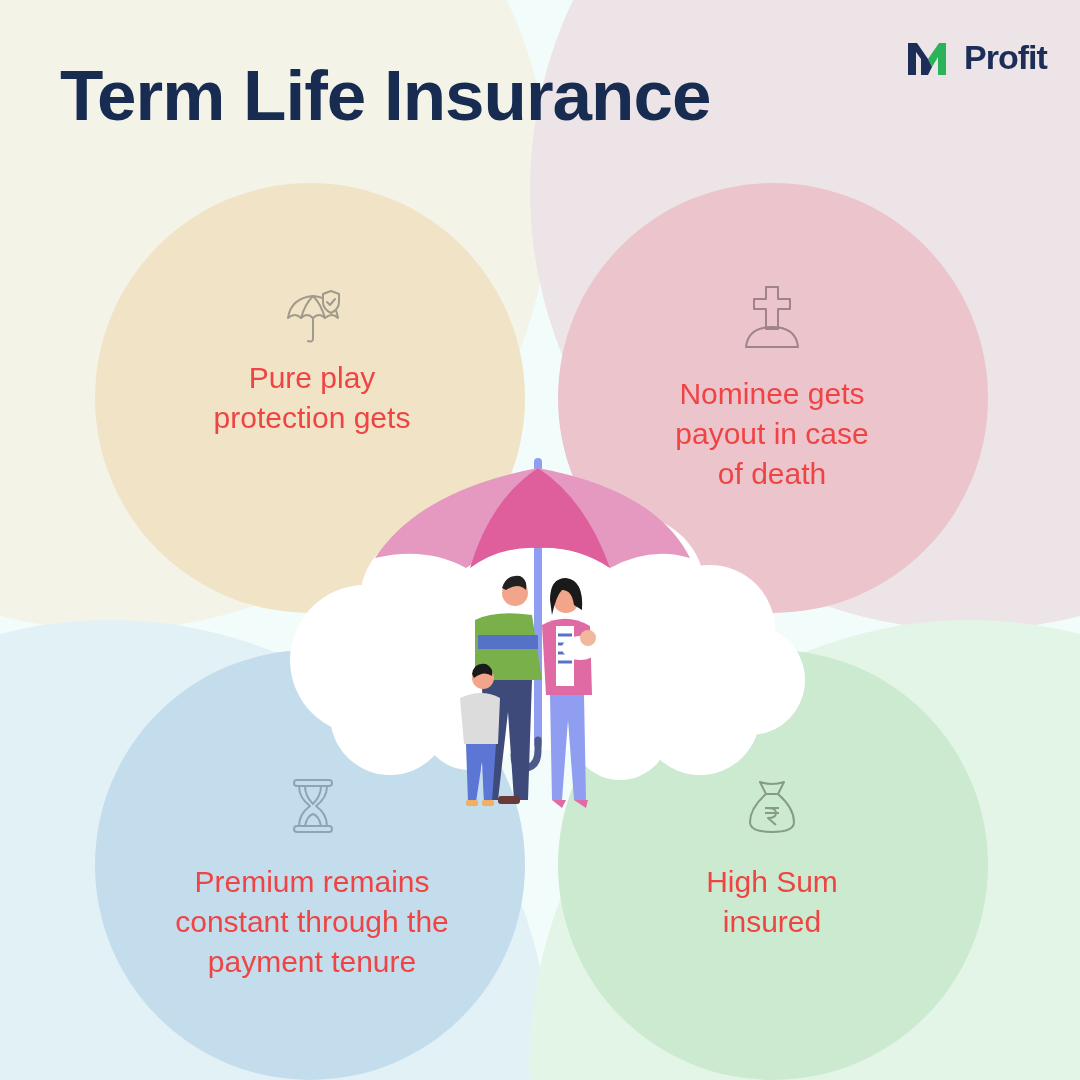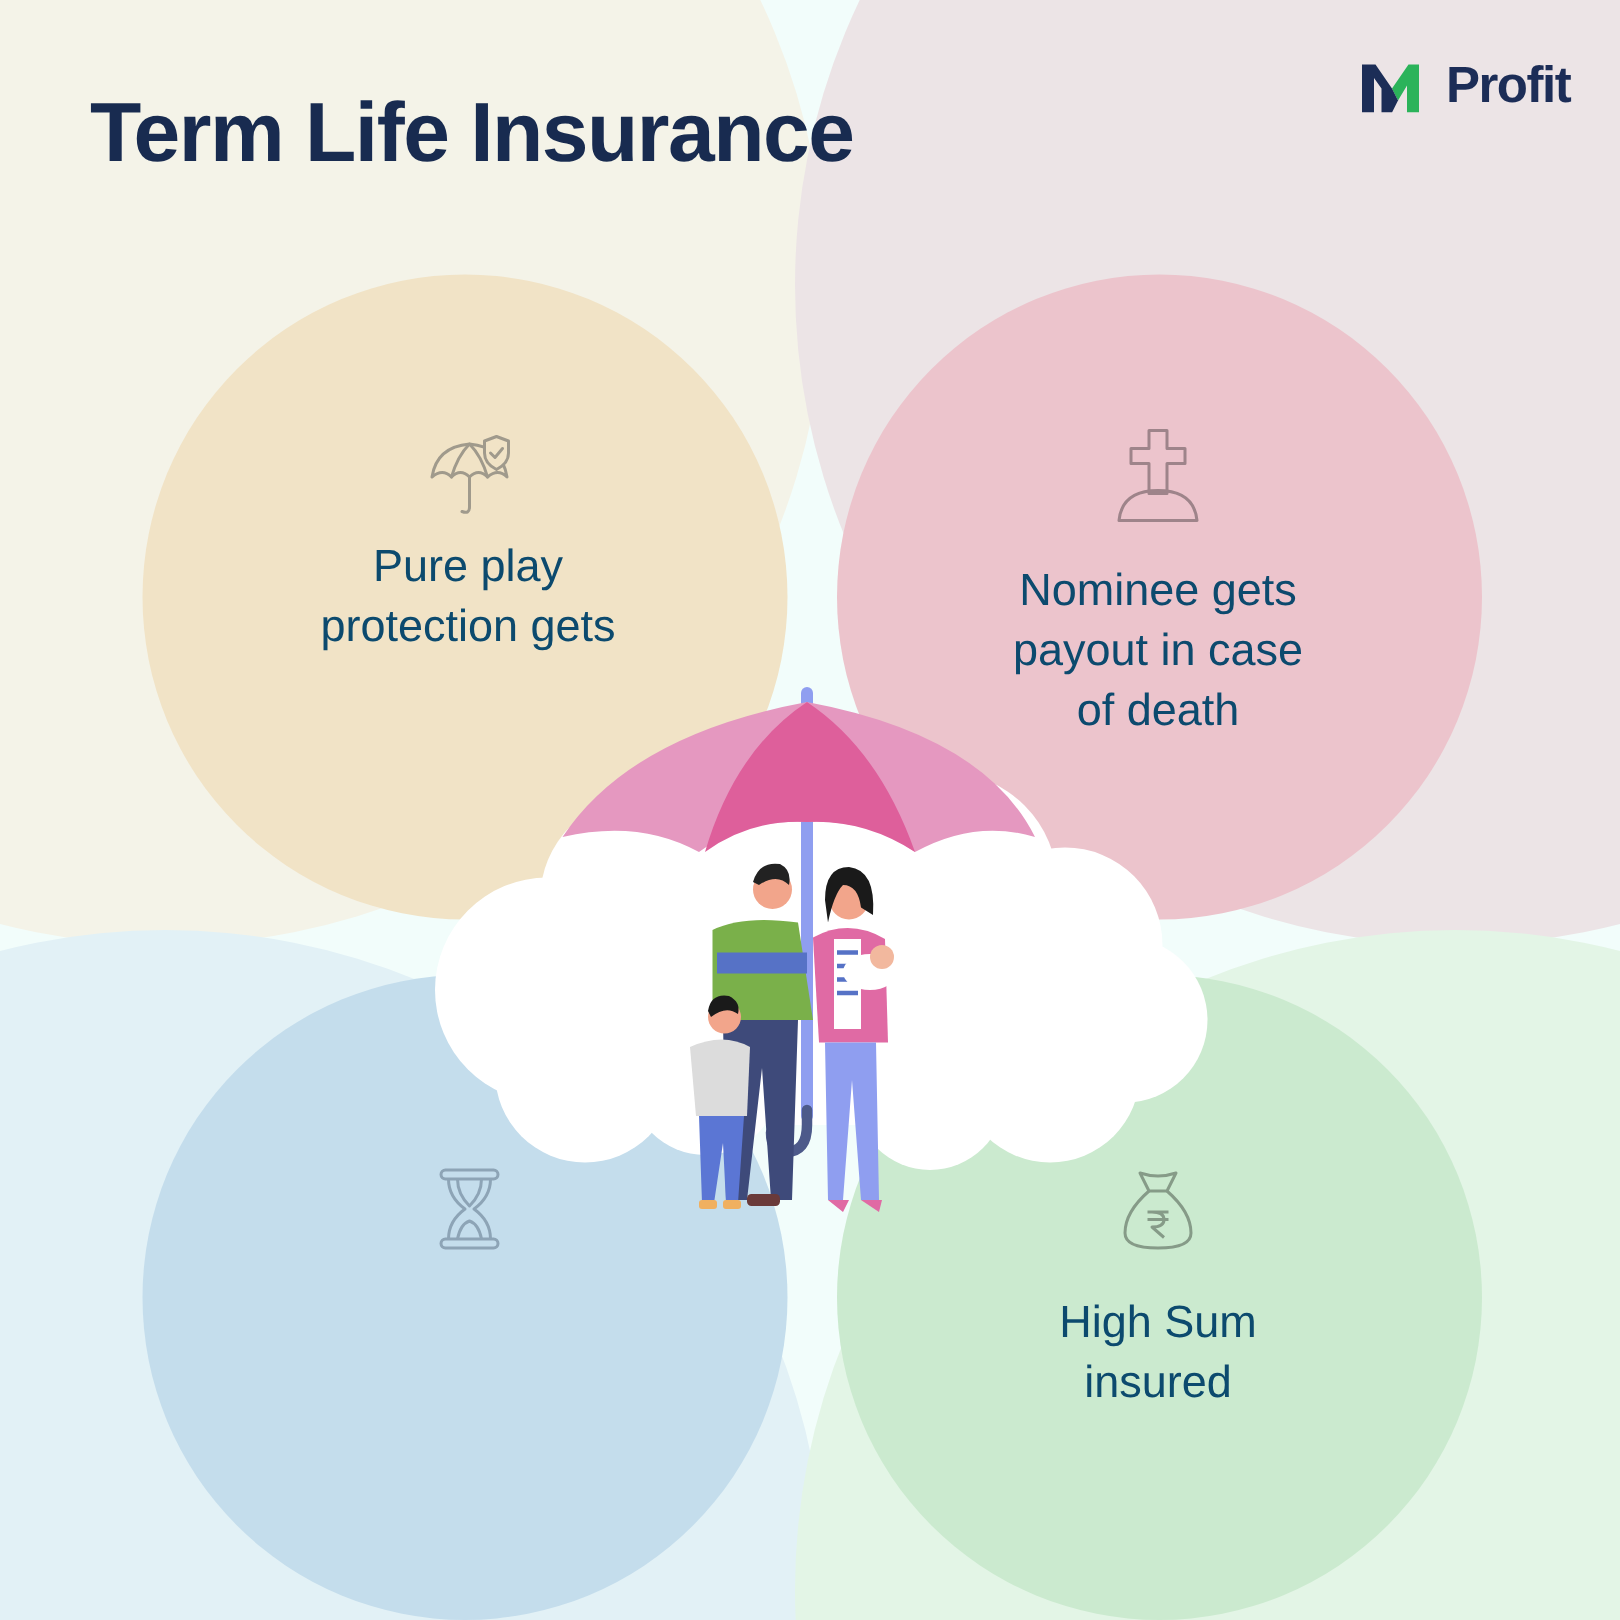--- a/index.html
+++ b/index.html
@@ -10,24 +10,24 @@
   .blob-tr { left: 530px; top: -250px; width: 880px; height: 880px; background: #ece4e6; }
   .blob-bl { left: -330px; top: 620px; width: 880px; height: 880px; background: #e2f1f6; }
   .blob-br { left: 530px; top: 620px; width: 880px; height: 880px; background: #e3f5e6; }
 
   .circle { position: absolute; width: 430px; height: 430px; border-radius: 50%; }
   .c-tl { left: 95px; top: 183px; background: #f1e3c6; }
   .c-tr { left: 558px; top: 183px; background: #ecc4cc; }
   .c-bl { left: 95px; top: 650px; background: #c4ddec; }
   .c-br { left: 558px; top: 650px; background: #cbeacf; }
 
-  .card-text { position: absolute; width: 400px; text-align: center; color: #0c4a6e; font-size: 30px; line-height: 40px; font-weight: normal; }
+  .card-text { position: absolute; width: 400px; text-align: center; color: #ef4444; font-size: 30px; line-height: 40px; font-weight: normal; }
   .icon { position: absolute; }
 
-  .title { position: absolute; left: 60px; top: 55px; font-size: 56px; font-weight: bold; color: #182b50; letter-spacing: -1px; }
+  .title { position: absolute; left: 60px; top: 55px; font-size: 71px; font-weight: bold; color: #182b50; letter-spacing: -1px; }
   .logo { position: absolute; left: 908px; top: 38px; display: flex; align-items: center; gap: 16px; }
   .logo-text { font-size: 34px; font-weight: bold; color: #1c2d57; letter-spacing: -1px; }
 
   .illus { position: absolute; left: 270px; top: 450px; width: 540px; height: 380px; }
 </style>
 </head>
 <body>
 
 <div class="canvas">
   <div class="bigblob blob-tl"></div>
@@ -79,20 +79,25 @@
 
   <svg class="icon" style="left:292px; top:778px;" width="42" height="56" viewBox="0 0 42 56">
     <g fill="none" stroke="#8da4b6" stroke-width="2" stroke-linejoin="round">
       <rect x="2" y="2" width="38" height="6" rx="3"></rect>
       <rect x="2" y="48" width="38" height="6" rx="3"></rect>
       <path d="M7 8 Q7 20 18 28 Q7 36 7 48 M35 8 Q35 20 24 28 Q35 36 35 48"></path>
       <path d="M13 8 Q13 18 21 26 Q29 18 29 8"></path>
       <path d="M13 48 Q15 38 21 36 Q27 38 29 48"></path>
     </g>
   </svg>
+  <div class="card-text" style="left:112px; top:862px;">
+    <div>Premium remains</div>
+    <div>constant through the</div>
+    <div>payment tenure</div>
+  </div>
 
   <svg class="icon" style="left:748px; top:778px;" width="48" height="56" viewBox="0 0 48 56">
     <g fill="none" stroke="#869b88" stroke-width="2" stroke-linejoin="round">
       <path d="M12 4 Q24 8 36 4 L30 16 L18 16 Z"></path>
       <path d="M18 16 Q2 30 2 44 Q2 54 24 54 Q46 54 46 44 Q46 30 30 16"></path>
       <path d="M17 30 L31 30 M17 35 L31 35 M20 30 Q28 30 28 35 Q28 40 20 40 L28 47"></path>
     </g>
   </svg>
   <div class="card-text" style="left:572px; top:862px;text-align:center;">
     <div>High Sum</div>

